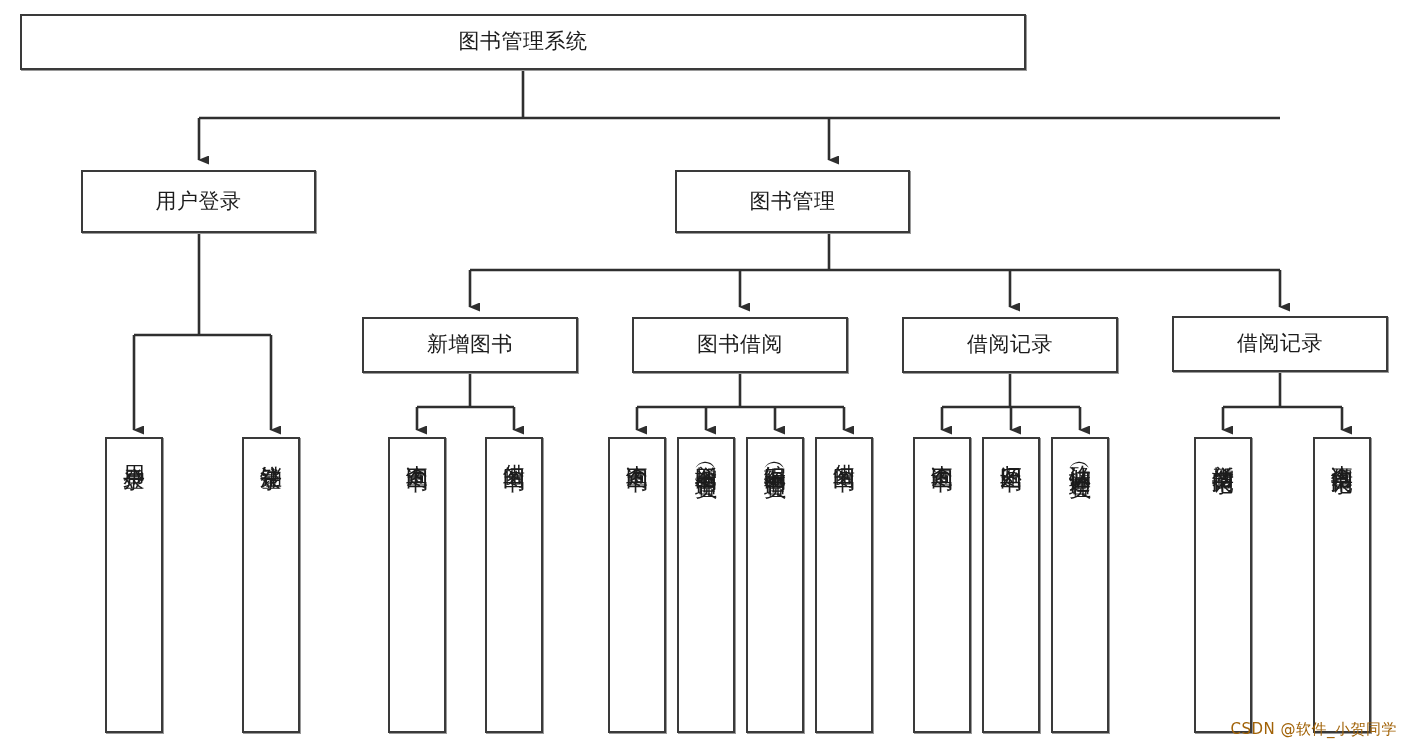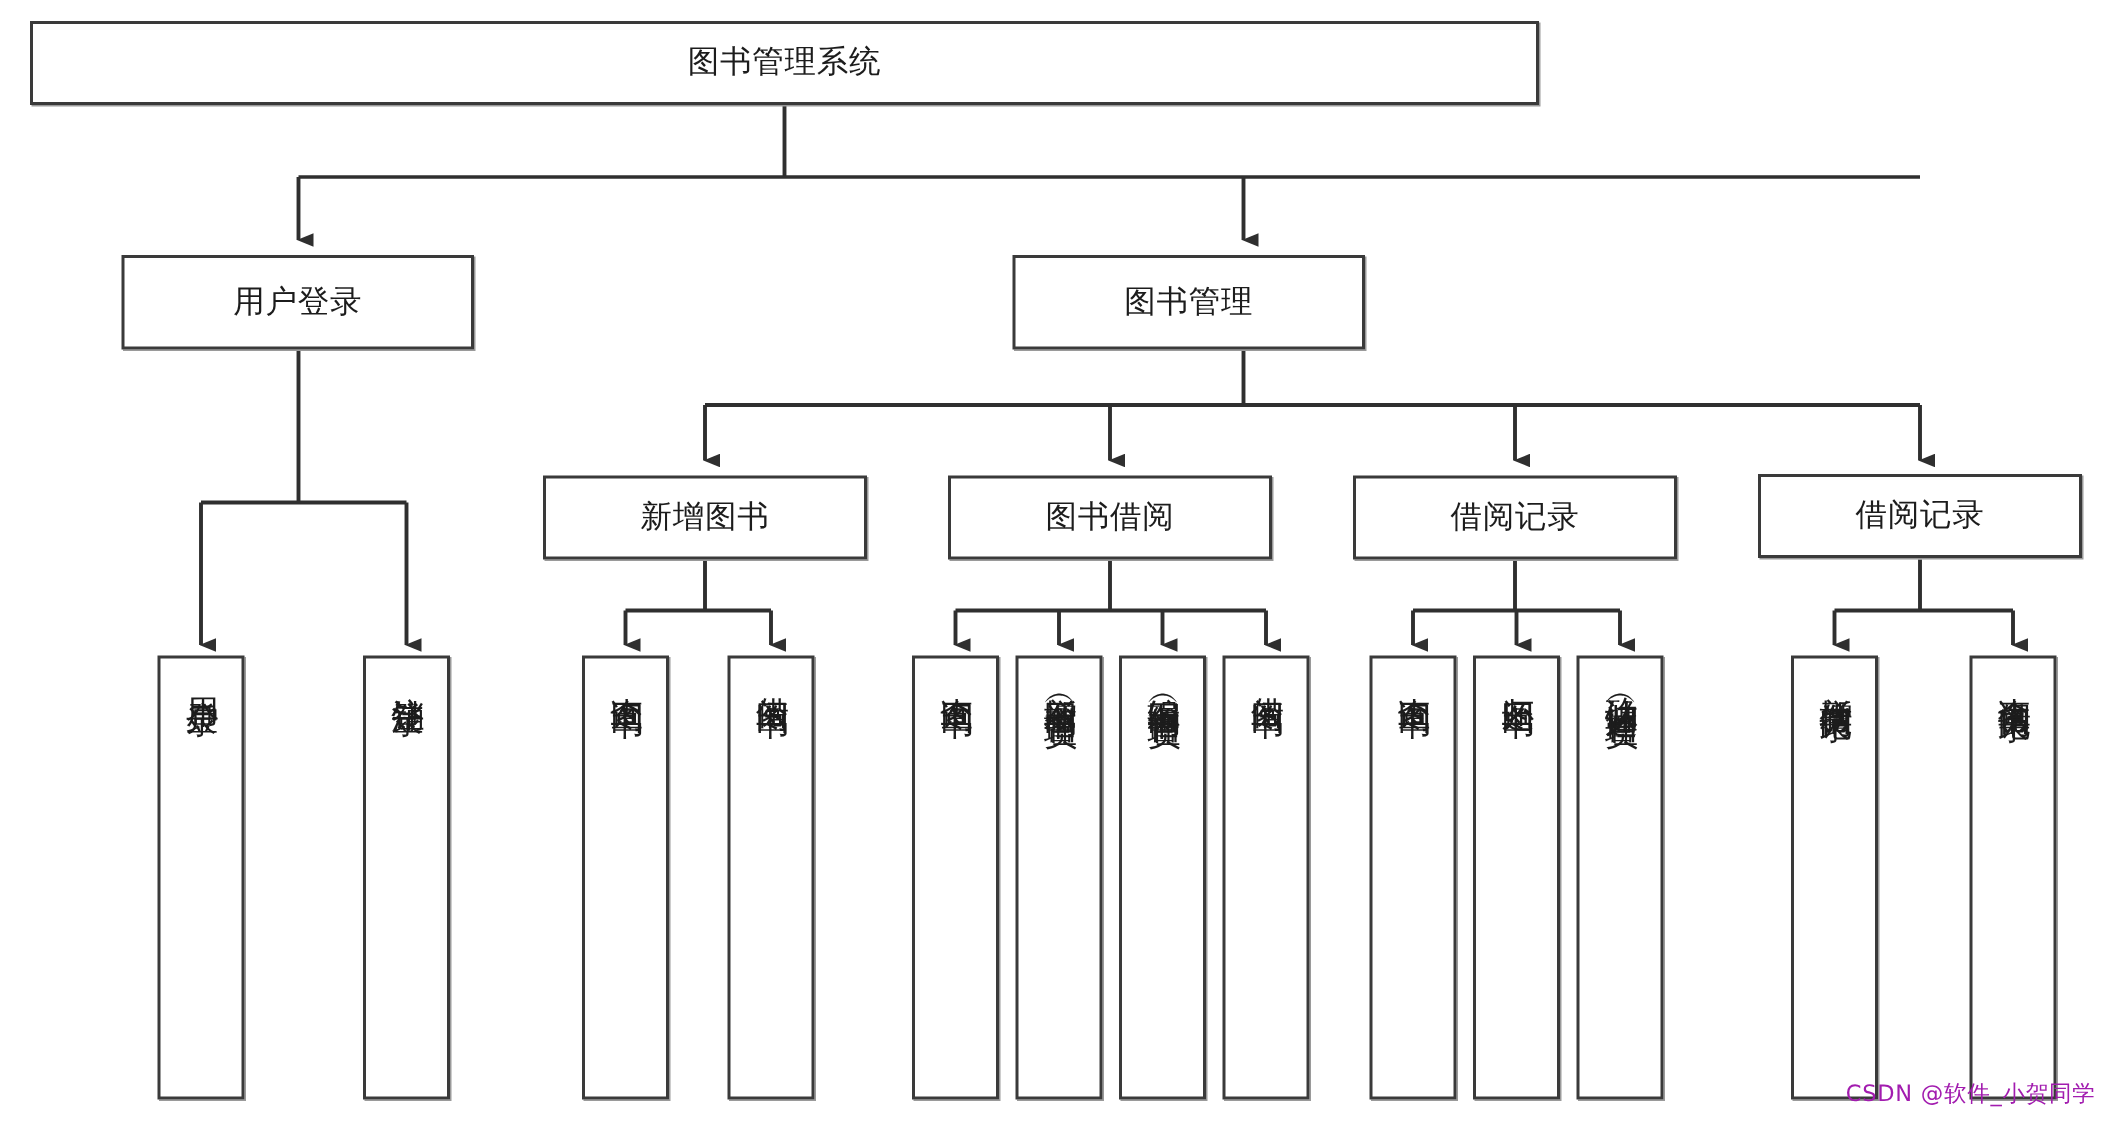--- a/index.html
+++ b/index.html
@@ -53,21 +53,21 @@
     line-height: 1.18;
     letter-spacing: 2px;
     white-space: nowrap;
     color: #1c1c1c;
   }
   .watermark {
     position: absolute;
     right: 8px;
     bottom: 4px;
     font-size: 15px;
-    color: #a21caf;
+    color: #a16207;
     letter-spacing: 0.5px;
     user-select: none;
   }
 </style>
 </head>
 <body>
 
 <div id="canvas">
 
   <svg class="wires" viewBox="0 0 1405 747">

